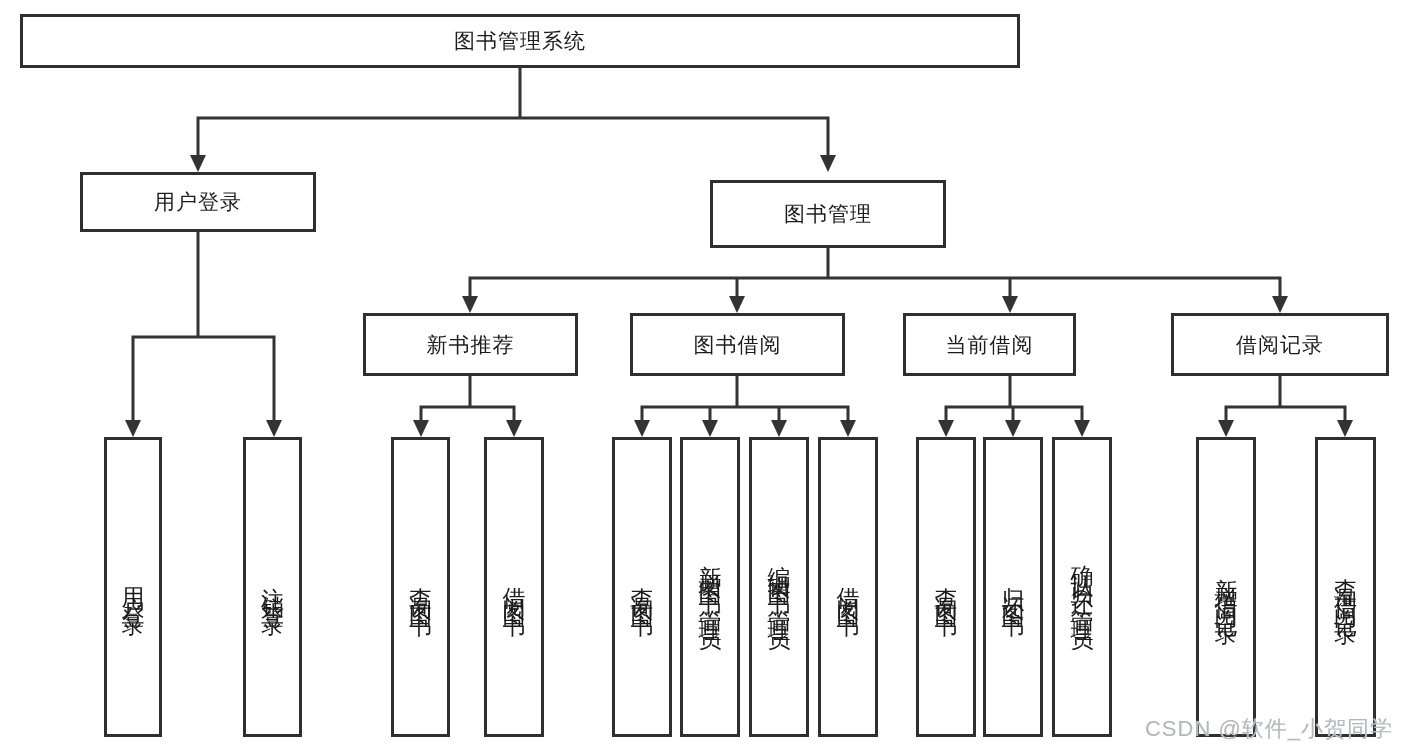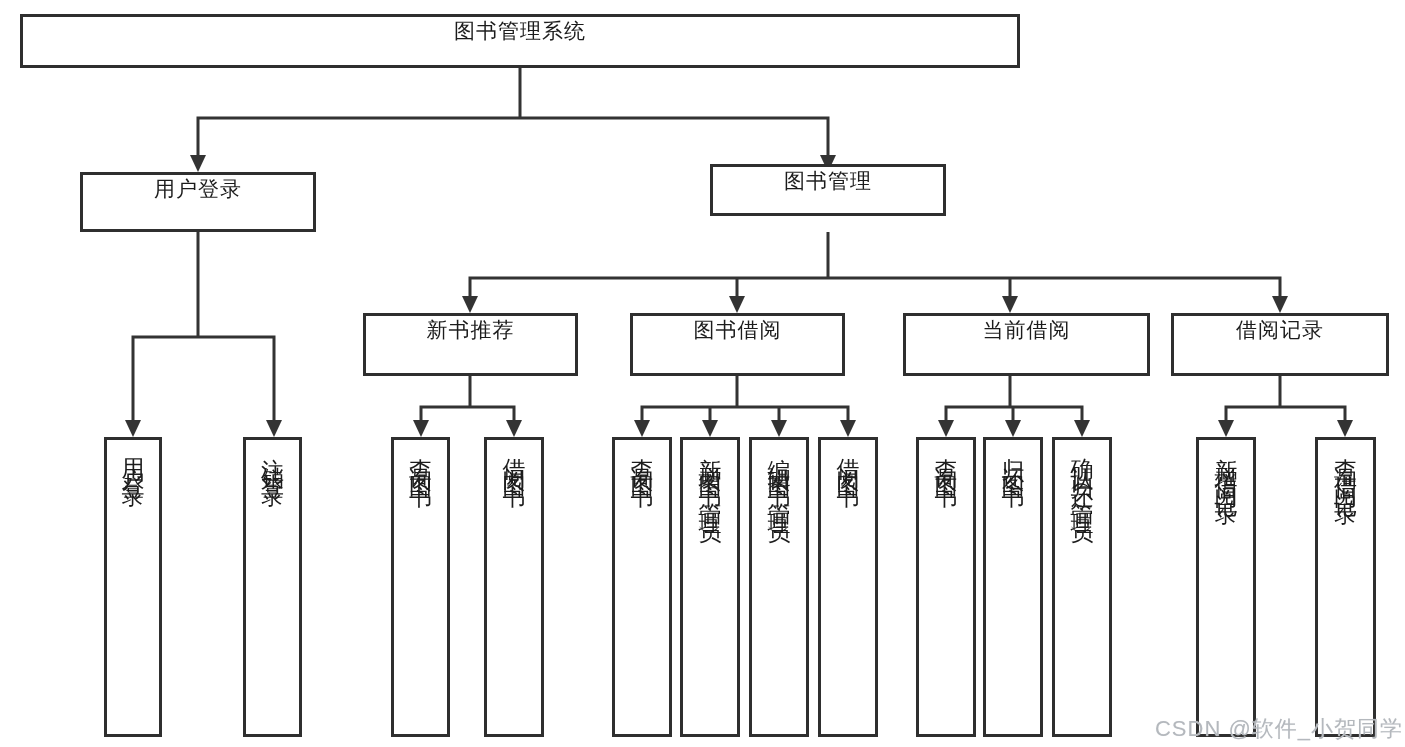--- a/index.html
+++ b/index.html
@@ -19,21 +19,21 @@
     position: absolute;
     left: 0;
     top: 0;
   }
   .box {
     position: absolute;
     box-sizing: border-box;
     border: 3px solid #2f2f2f;
     background: #ffffff;
     display: flex;
-    align-items: flex-start;
+    align-items: center;
     justify-content: center;
   }
   .box.h span {
     font-size: 21px;
     color: #1c1c1c;
     letter-spacing: 1px;
     white-space: nowrap;
   }
   .box.v {
     top: 437px;
@@ -43,21 +43,21 @@
     writing-mode: vertical-rl;
     text-orientation: upright;
     font-size: 23px;
     line-height: 1;
     letter-spacing: 9px;
     color: #1c1c1c;
     white-space: nowrap;
   }
   #watermark {
     position: absolute;
-    right: 2px;
+    right: 12px;
     bottom: 3px;
     font-size: 22px;
     color: #b4b8bd;
     letter-spacing: 1px;
     text-shadow: 0 0 1px #e8eaec;
   }
 </style>
 </head>
 <body>
 
@@ -103,31 +103,31 @@
     </g>
   </svg>
 
   <div class="box h" style="left:20px;top:14px;width:1000px;height:54px">
     <span>图书管理系统</span>
   </div>
 
   <div class="box h" style="left:80px;top:172px;width:236px;height:60px">
     <span>用户登录</span>
   </div>
-  <div class="box h" style="left:710px;top:164px;width:236px;height:52px">
+  <div class="box h" style="left:710px;top:180px;width:236px;height:68px">
     <span>图书管理</span>
   </div>
 
   <div class="box h" style="left:630px;top:313px;width:215px;height:63px">
     <span>图书借阅</span>
   </div>
   <div class="box h" style="left:363px;top:313px;width:215px;height:63px">
     <span>新书推荐</span>
   </div>
-  <div class="box h" style="left:903px;top:313px;width:247px;height:63px">
+  <div class="box h" style="left:903px;top:313px;width:173px;height:63px">
     <span>当前借阅</span>
   </div>
   <div class="box h" style="left:1171px;top:313px;width:218px;height:63px">
     <span>借阅记录</span>
   </div>
 
   <div class="box v" style="left:104px;width:58px">
     <span class="vtext">用户登录</span>
   </div>
   <div class="box v" style="left:243px;width:59px">

